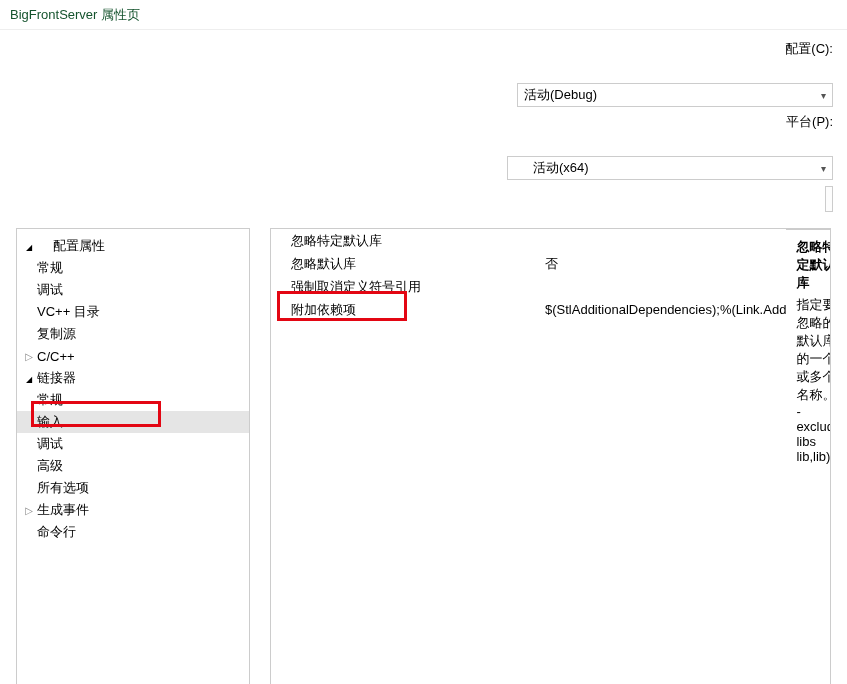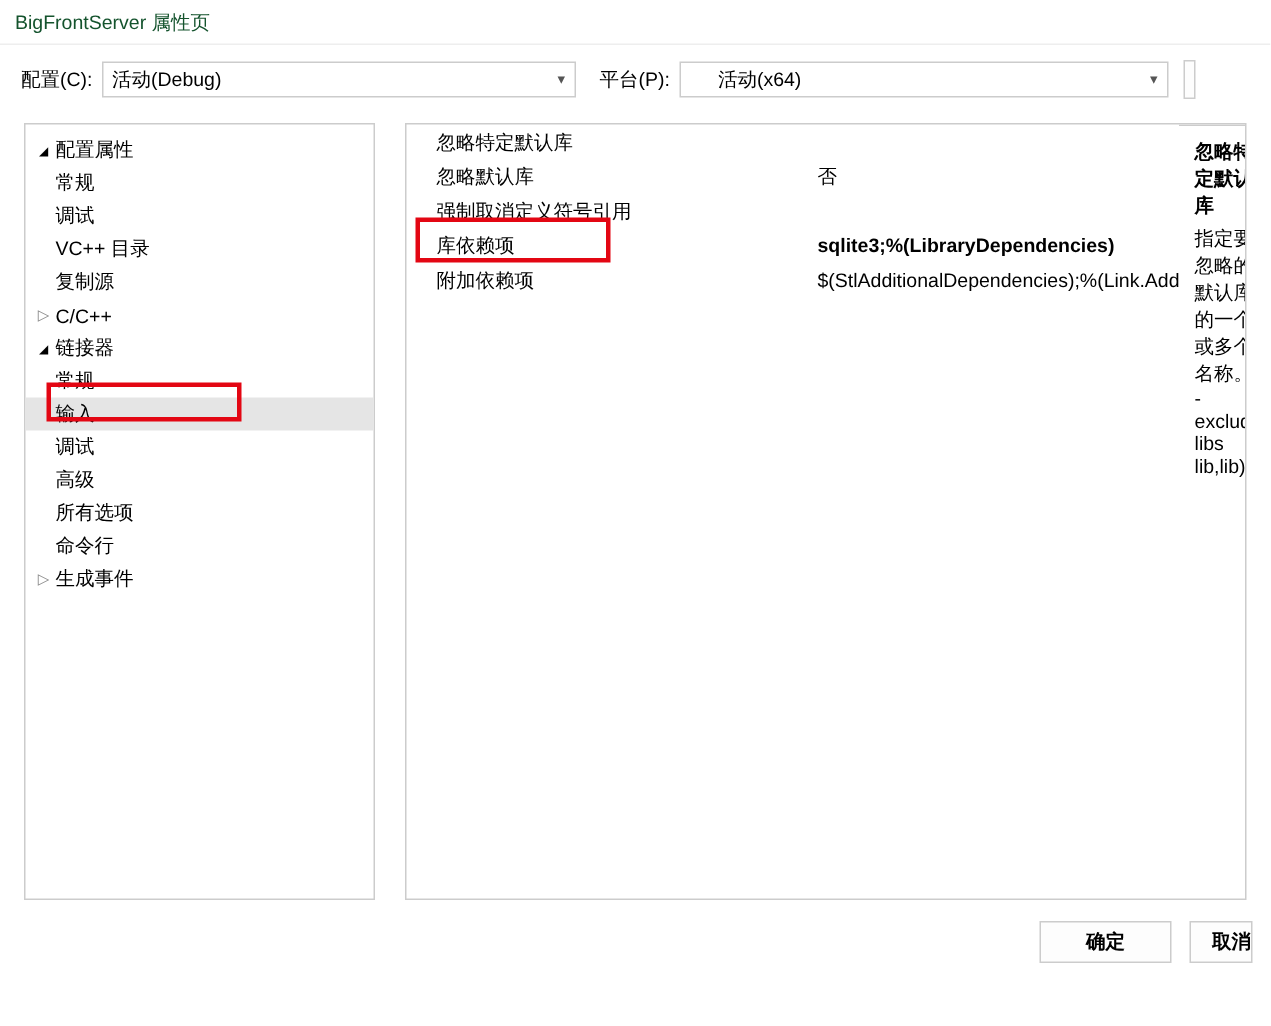--- a/index.html
+++ b/index.html
@@ -16,32 +16,34 @@
   height: 30px;
   line-height: 30px;
   padding-left: 10px;
   color: #14532d;
   border-bottom: 1px solid #eee;
   font-size: 13px;
 }
 .config-row {
   padding: 10px 14px;
   display: flex;
-  align-items: center;
+  align-items: flex-end;
   gap: 6px;
+  flex-direction: column;
 }
 .config-row label { white-space: nowrap; }
 .dropdown {
   border: 1px solid #ccc;
   background: #fff;
   height: 24px;
   display: flex;
   align-items: center;
   justify-content: space-between;
   padding: 0 6px;
+  margin-top: 19px;
 }
 .dropdown .dd-text { overflow: hidden; text-overflow: ellipsis; white-space: nowrap; }
 .dropdown .dd-arrow { font-size: 10px; color: #555; margin-left: 6px; }
 .dd-config { width: 316px; }
 .dd-platform { width: 326px; padding-left: 25px; }
 .btn-right {
   border: 1px solid #ccc;
   background: #fdfdfd;
   height: 26px;
   width: 8px;
@@ -69,21 +71,21 @@
 .node .arrow {
   display: inline-block;
   width: 12px;
   font-size: 10px;
   color: #666;
   text-align: center;
 }
 .node .arrow.right::before { content: "▷"; color: #888; }
 .node .arrow.down::before { content: "◢"; font-size: 8px; color: #000; }
 .node .label { padding-left: 2px; white-space: nowrap; }
-.depth0 { padding-left: 8px; }
+.depth0 { padding-left: 8px; gap: 16px; }
 .depth1 { padding-left: 28px; }
 .depth2 { padding-left: 50px; }
 .selected { background: #e5e5e5; }
 .right-panel {
   flex: 1;
   border: 1px solid #ccc;
   display: flex;
   flex-direction: row;
   overflow: hidden;
 }
@@ -203,49 +205,45 @@
           <span class="label">调试</span>
         </li>
       <li class="node depth2">
           <span class="arrow"></span>
           <span class="label">高级</span>
         </li>
       <li class="node depth2">
           <span class="arrow"></span>
           <span class="label">所有选项</span>
         </li>
-      <li class="node depth2">
-          <span class="arrow"></span>
-          <span class="label">命令行</span>
-        </li>
       <li class="node depth1">
           <span class="arrow right"></span>
           <span class="label">生成事件</span>
         </li>
+      <li class="node depth2">
+          <span class="arrow"></span>
+          <span class="label">命令行</span>
+        </li>
     </ul>
     <div class="red-highlight" style="left:14px; top:172px; width:130px; height:26px;"></div>
   </div>
 
   <div class="right-panel">
     <div class="prop-grid">
       <div class="prop-row">
         <div class="prop-name">忽略特定默认库</div>
         <div class="prop-value"></div>
       </div>
       <div class="prop-row">
         <div class="prop-name">忽略默认库</div>
         <div class="prop-value">否</div>
       </div>
       <div class="prop-row">
         <div class="prop-name">强制取消定义符号引用</div>
         <div class="prop-value"></div>
-      </div>
-      <div class="prop-row">
-        <div class="prop-name">库依赖项</div>
-        <div class="prop-value bold">sqlite3;%(LibraryDependencies)</div>
       </div>
       <div class="prop-row">
         <div class="prop-name">附加依赖项</div>
         <div class="prop-value">$(StlAdditionalDependencies);%(Link.Add</div>
       </div>
       <div class="red-highlight" style="left:6px; top:62px; width:130px; height:30px;"></div>
     </div>
     <div class="desc-panel">
       <div class="desc-title">忽略特定默认库</div>
       <div class="desc-text">指定要忽略的默认库的一个或多个名称。(--exclude-libs lib,lib)</div>

